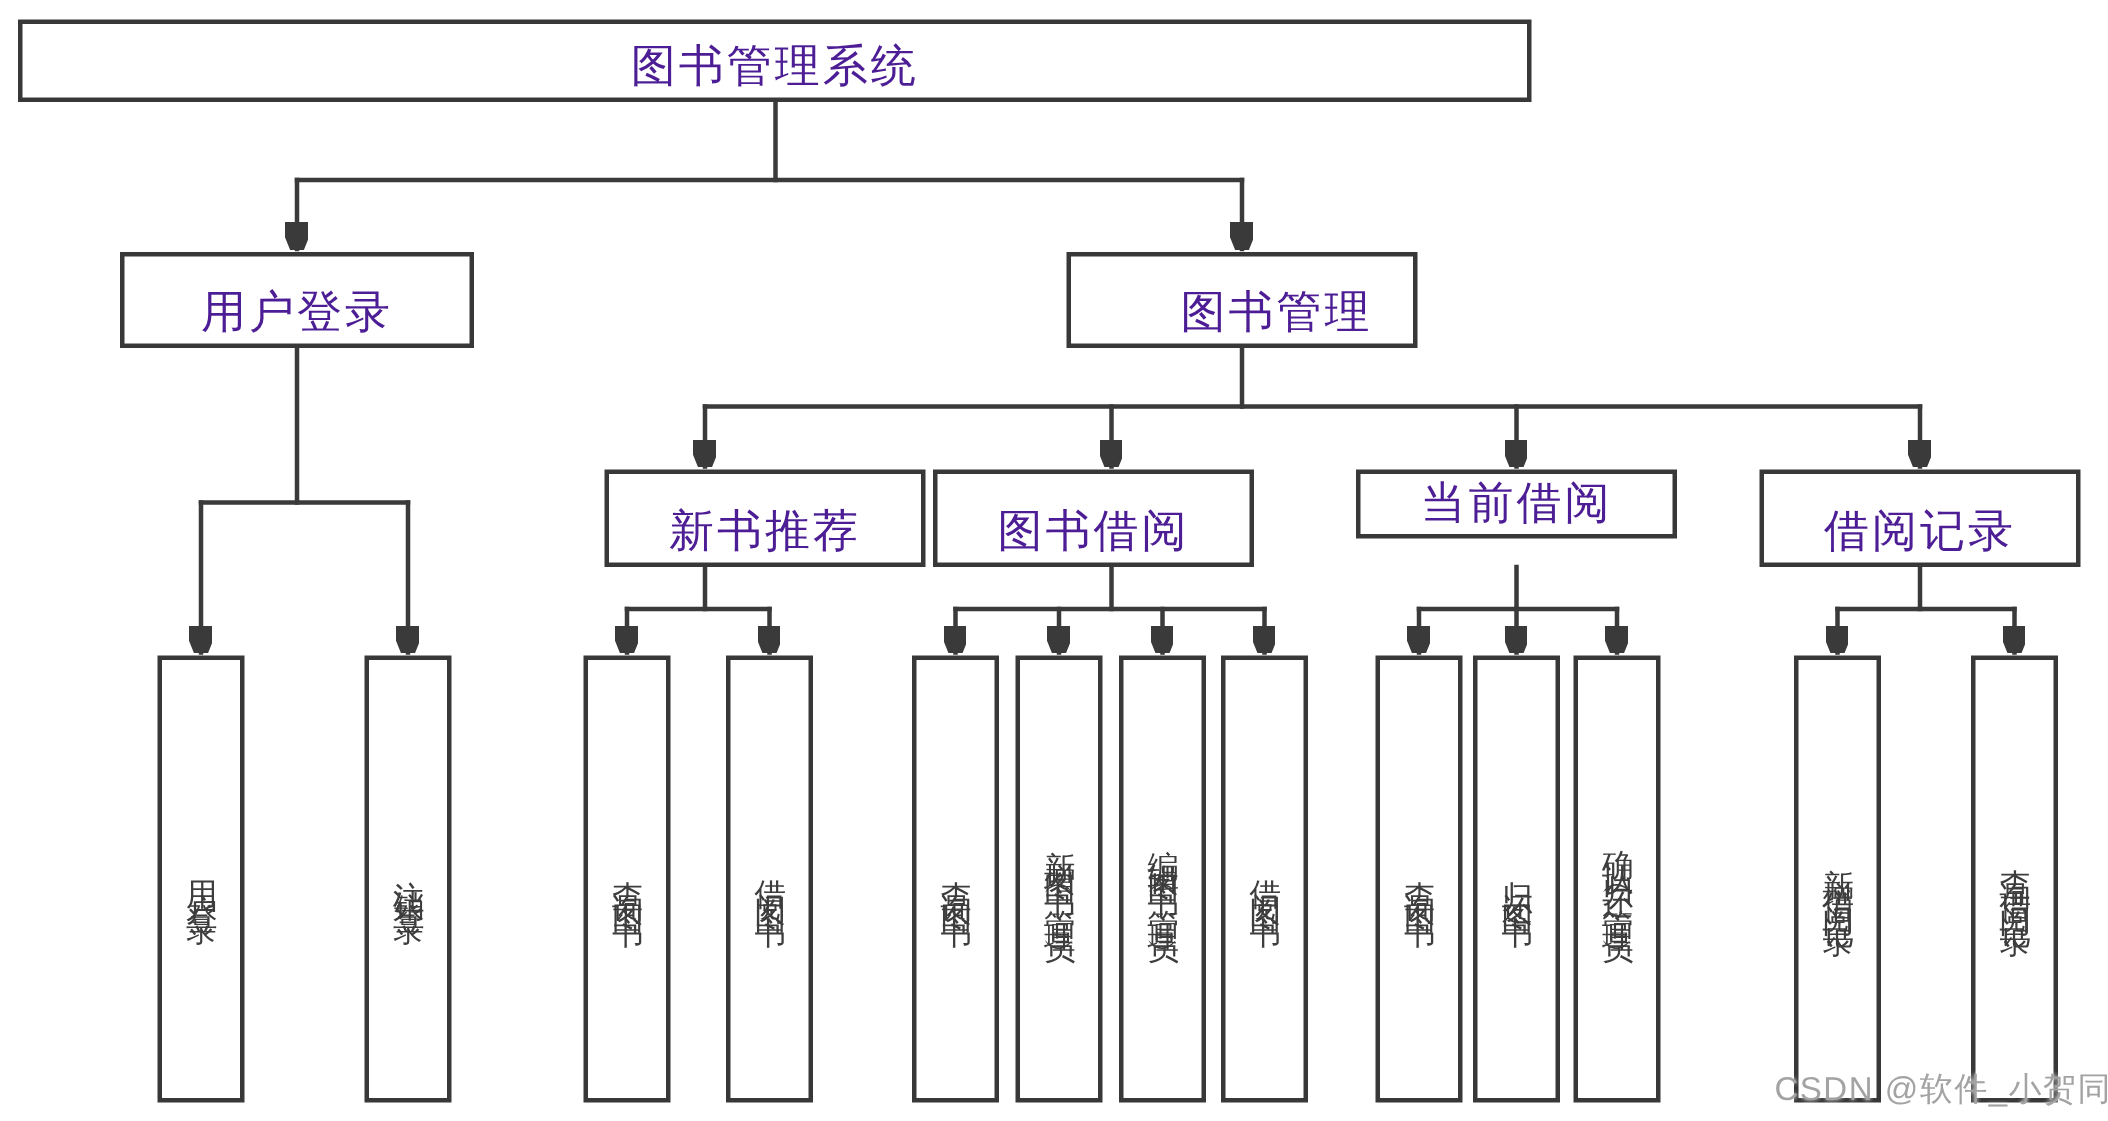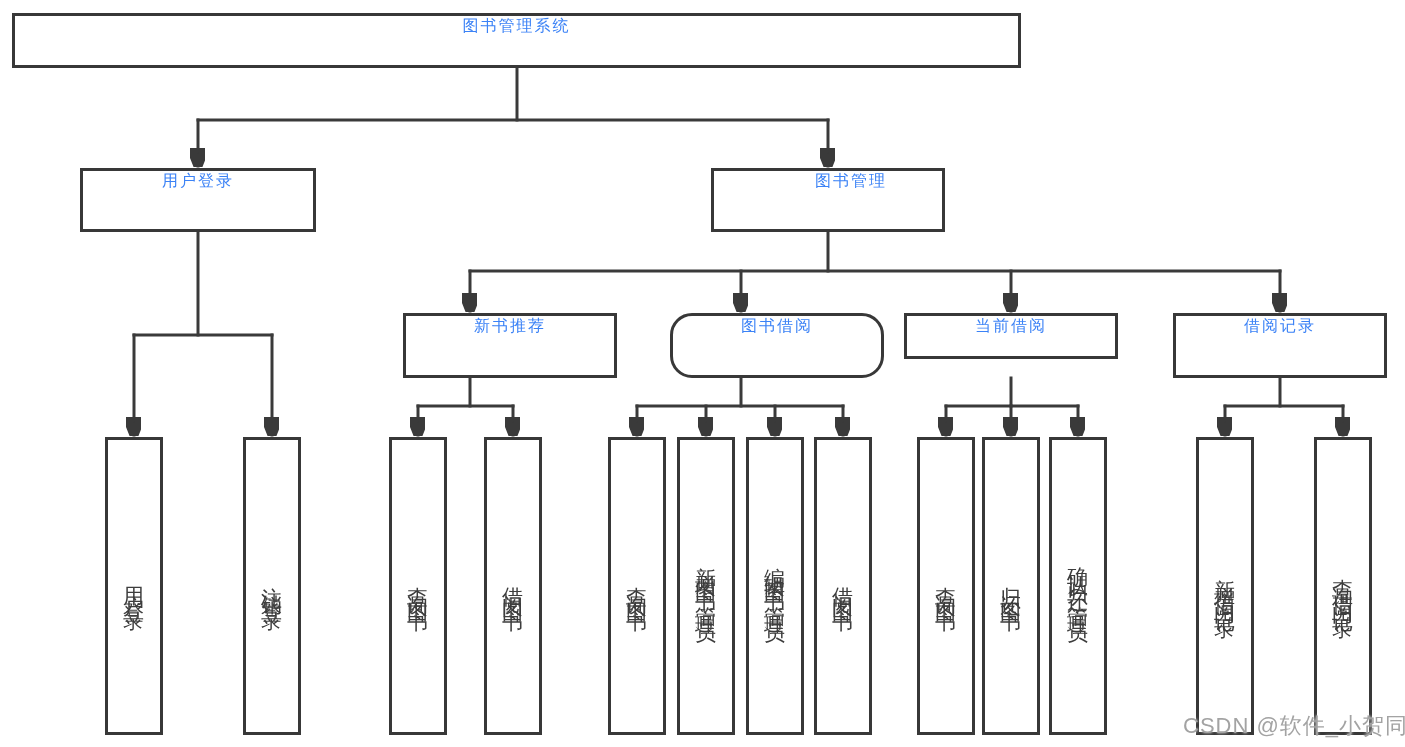--- a/index.html
+++ b/index.html
@@ -27,24 +27,24 @@
     stroke: #3a3a3a;
     stroke-width: 3;
     stroke-linecap: square;
   }
   .node {
     position: absolute;
     box-sizing: border-box;
     border: 3px solid #383838;
     background: #ffffff;
     display: flex;
-    align-items: flex-start;
+    align-items: flex-end;
     justify-content: center;
-    color: #3b82f6;
-    font-size: 16px;
+    color: #4c1d95;
+    font-size: 30px;
     letter-spacing: 2px;
     white-space: nowrap;
   }
   .vnode {
     position: absolute;
     box-sizing: border-box;
     border: 3px solid #383838;
     background: #ffffff;
     display: flex;
     align-items: center;
@@ -144,21 +144,21 @@
   <div class="node" style="left:80px; top:168px; width:236px; height:64px;">
     <span>用户登录</span>
   </div>
   <div class="node" style="left:711px; top:168px; width:234px; height:64px;padding-left:46px;">
     <span>图书管理</span>
   </div>
 
   <div class="node" style="left:363px; top:313px; width:214px; height:65px;margin-left:40px;">
     <span>新书推荐</span>
   </div>
-  <div class="node" style="left:670px; top:313px; width:214px; height:65px;border-radius:22px;">
+  <div class="node" style="left:622px; top:313px; width:214px; height:65px;">
     <span>图书借阅</span>
   </div>
   <div class="node" style="left:904px; top:313px; width:214px; height:46px;">
     <span>当前借阅</span>
   </div>
   <div class="node" style="left:1173px; top:313px; width:214px; height:65px;">
     <span>借阅记录</span>
   </div>
 
   <div class="vnode" style="left:105px; top:437px; width:58px; height:298px;">

